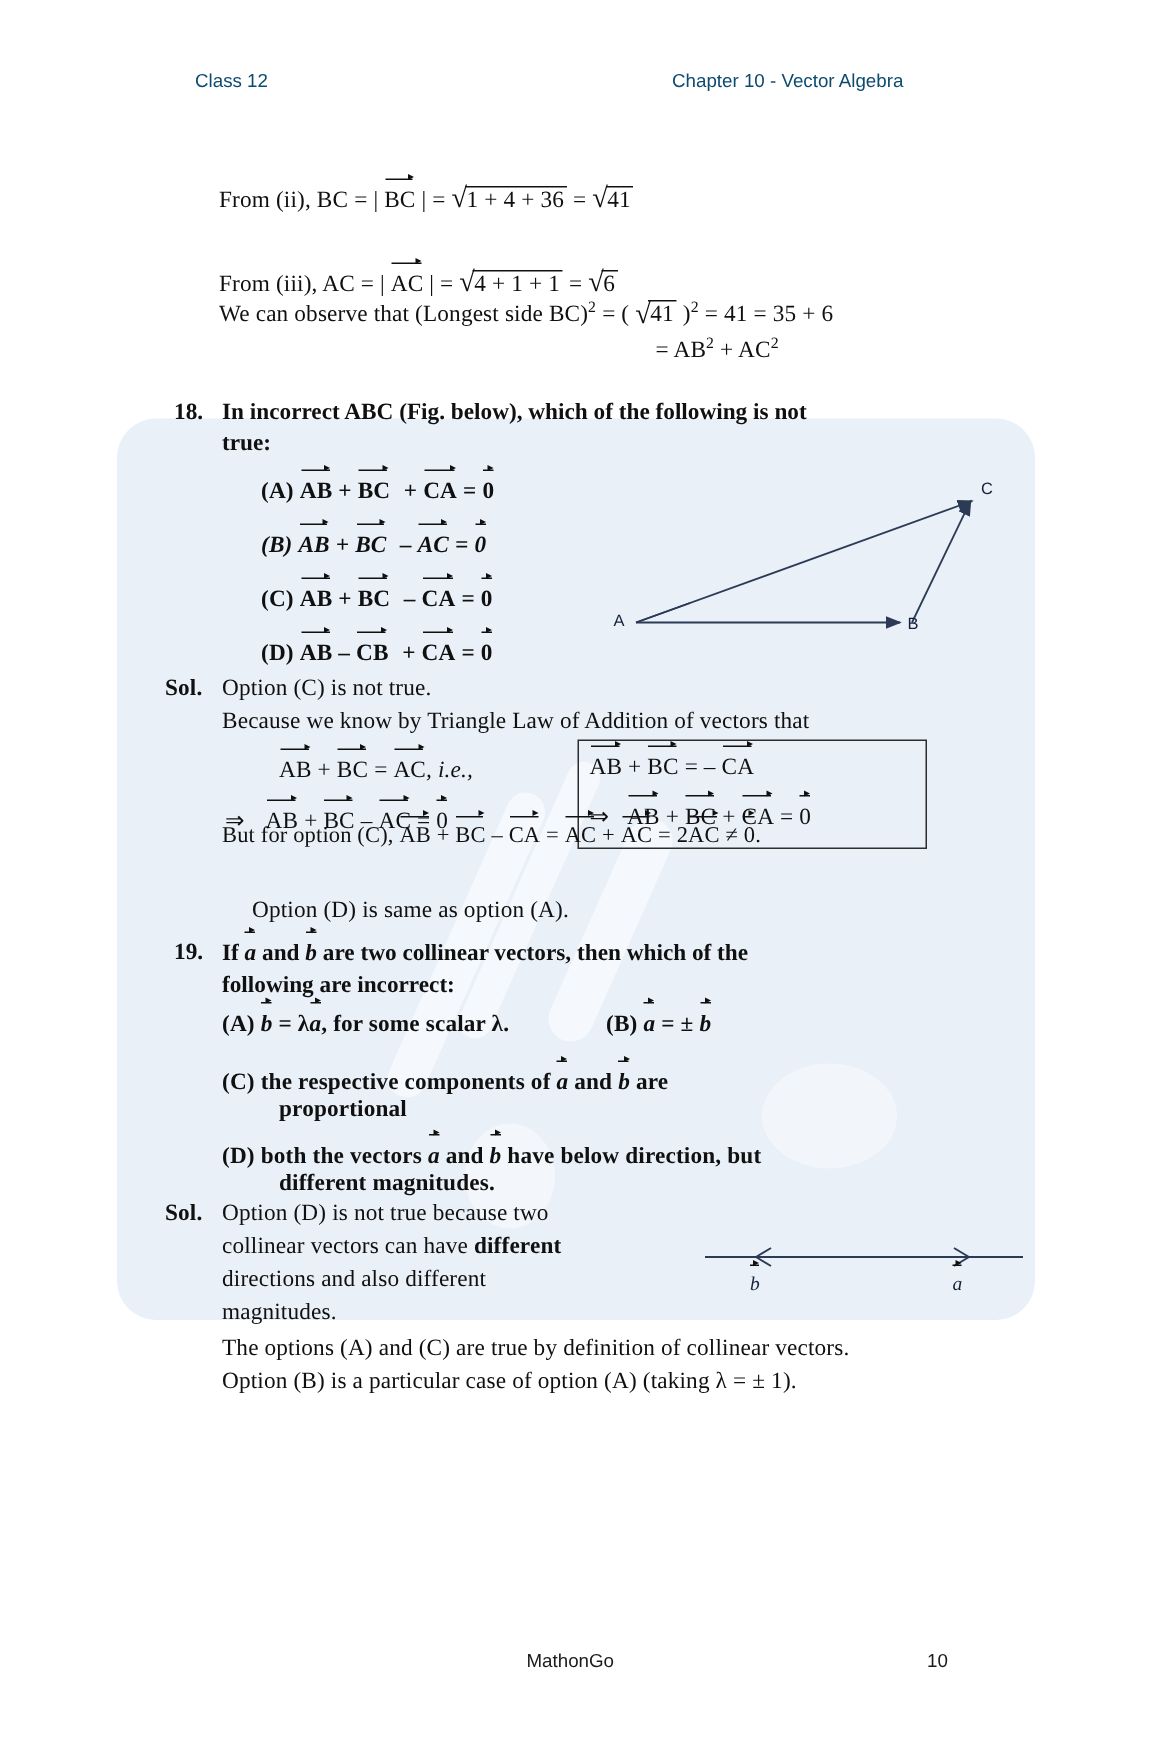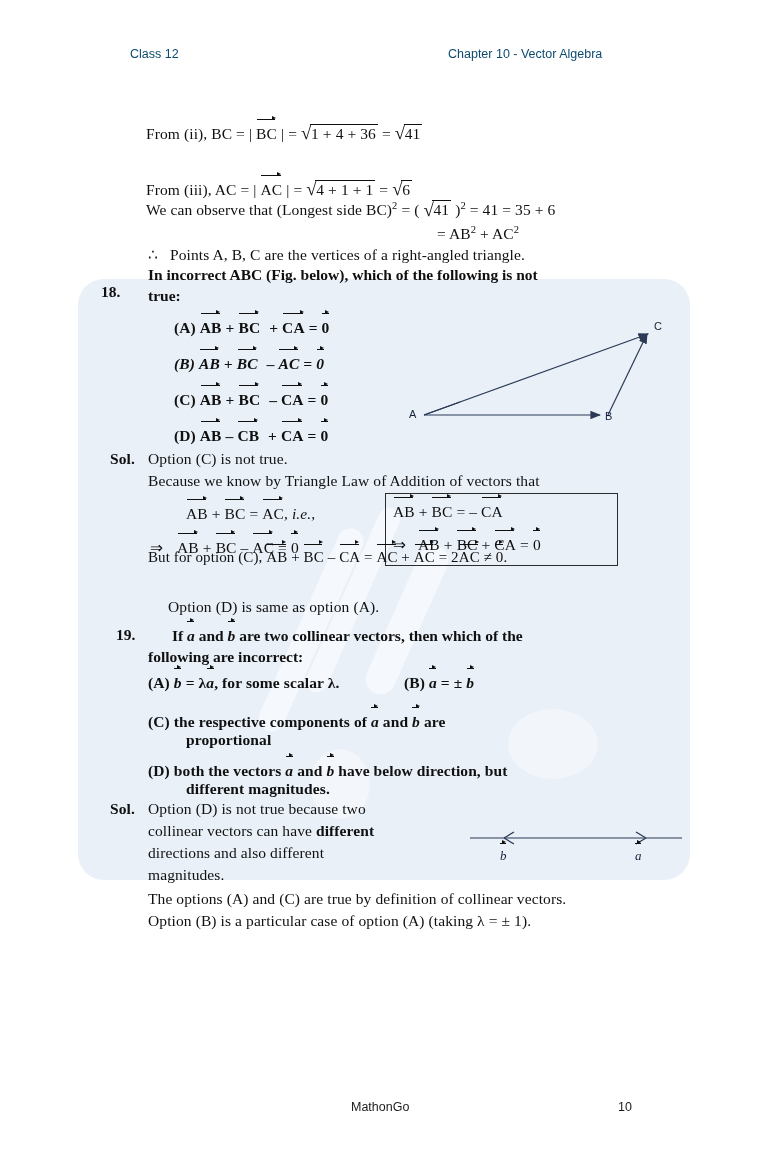--- a/index.html
+++ b/index.html
@@ -187,26 +187,22 @@
   </div>
 
   <div class="ln" style="left:146px; top:200px;text-align:center;">
     <span>We can observe that (Longest side BC)</span><sup class="pw">2</sup><span> = ( </span><span class="sqrt"><span class="rad">√</span><span class="under">41</span></span><span> )</span><sup class="pw">2</sup><span> = 41 = 35 + 6</span>
   </div>
 
   <div class="ln" style="left:437px; top:224px;">
     <span>= AB</span><sup class="pw">2</sup><span> + AC</span><sup class="pw">2</sup>
   </div>
 
-  <div class="ln" style="left:148px; top:246px;">
-    <span>∴</span>
-    <span style="margin-left:8px;">Points A, B, C are the vertices of a right-angled triangle.</span>
-  </div>
-
-  <div class="qnum" style="left:101px; top:266px;margin-top:17px;">18.</div>
+
+  <div class="qnum" style="left:116px; top:266px;">18.</div>
   <div class="qbody" style="left:148px; top:266px;">In incorrect ABC (Fig. below), which of the following is not</div>
   <div class="qbody" style="left:148px; top:287px;">true:</div>
 
   <div class="ln b" style="left:174px; top:318px;">
     <span>(A)</span>
     <span class="vec">AB</span>
     <span>+</span>
     <span class="vec">BC</span>
     <span style="margin-left:5px;">+</span>
     <span class="vec">CA</span>
@@ -316,21 +312,21 @@
     <span class="vec">AC</span>
     <span>+</span>
     <span class="vec">AC</span>
     <span>= 2</span><span class="vec">AC</span>
     <span>≠</span>
     <span class="vec">0</span><span>.</span>
   </div>
   <div class="ln" style="left:148px; top:598px;margin-left:20px;">Option (D) is same as option (A).</div>
 
   <div class="qnum" style="left:116px; top:626px;">19.</div>
-  <div class="qbody" style="left:148px; top:626px;margin-left:24px;">
+  <div class="qbody" style="left:148px; top:626px;">
     <span>If </span><span class="vec it-v">a</span><span> and </span><span class="vec it-v">b</span><span> are two collinear vectors, then which of the</span>
   </div>
   <div class="qbody" style="left:148px; top:648px;">following are incorrect:</div>
 
   <div class="ln b" style="left:148px; top:673px;">
     <span>(A)</span>
     <span class="vec it-v">b</span>
     <span>= λ</span><span class="vec it-v">a</span><span>, for some scalar λ.</span>
   </div>
   <div class="ln b" style="left:404px; top:673px;">

